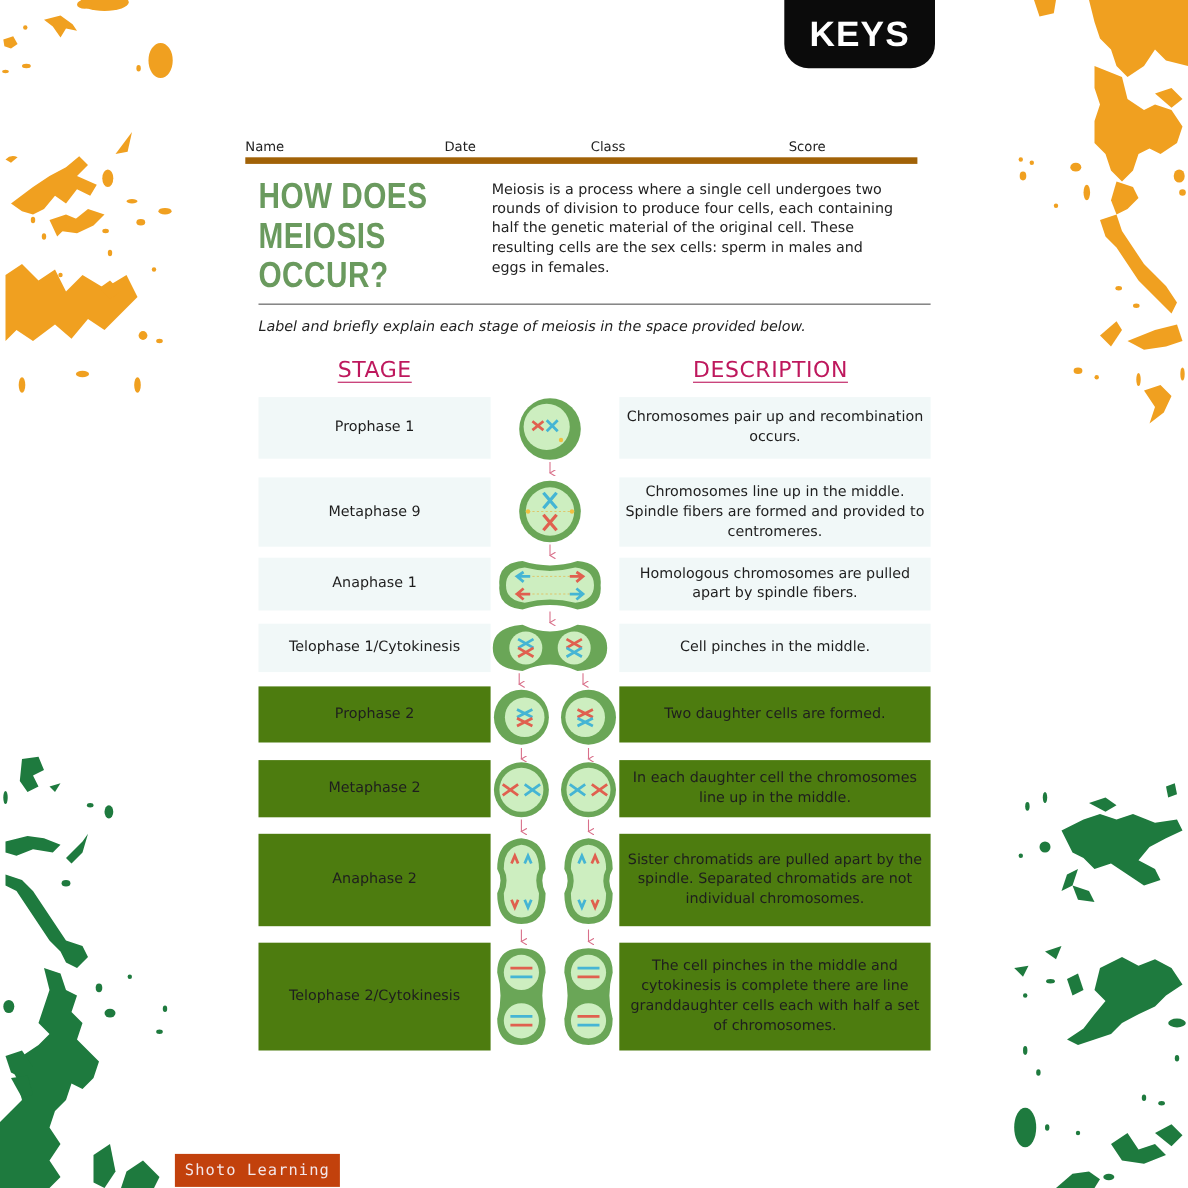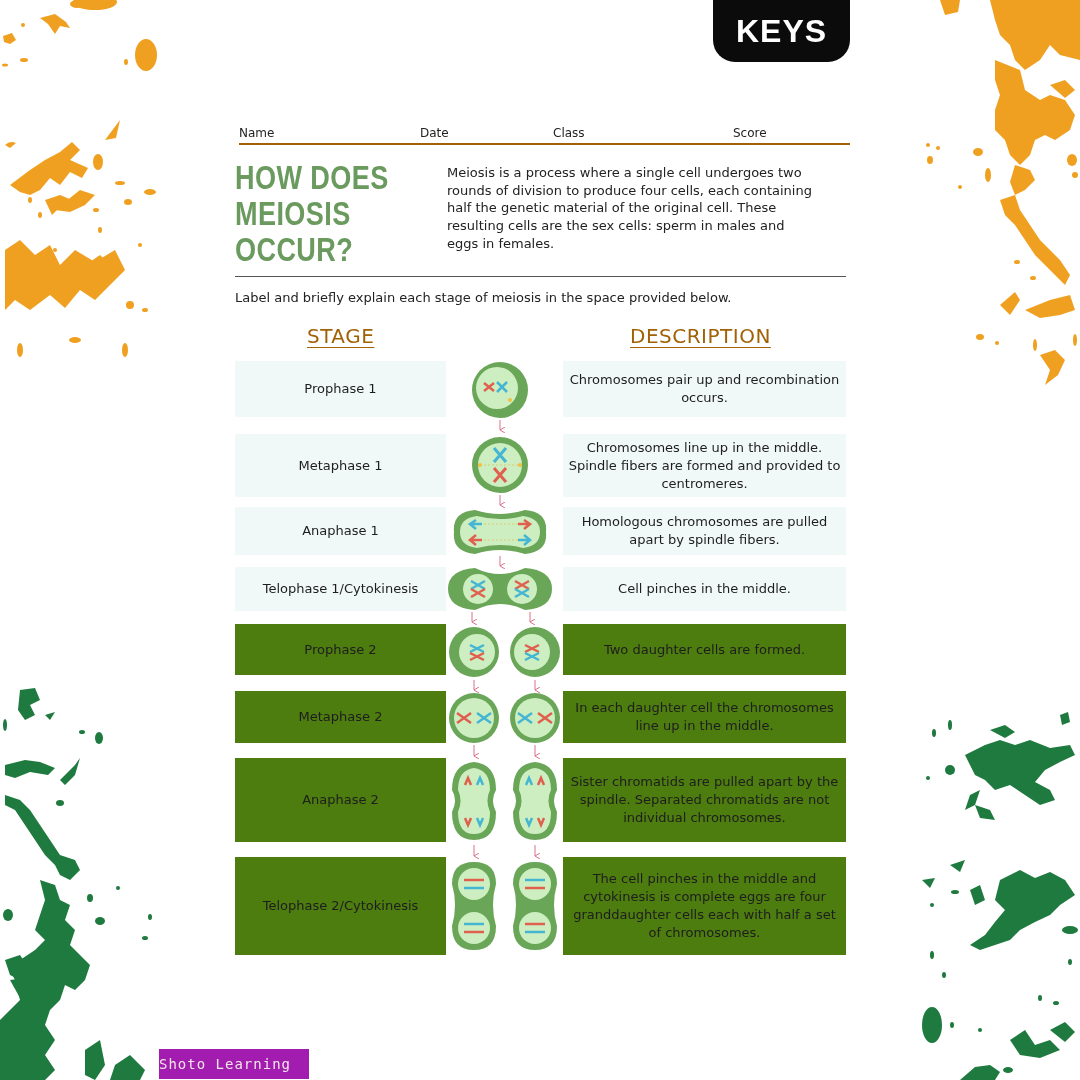--- a/index.html
+++ b/index.html
@@ -14,62 +14,62 @@
     position: absolute; left: 713px; top: -20px; width: 137px; height: 82px;
     background: #0b0b0b; border-radius: 0 0 22px 22px;
     display: flex; align-items: flex-end; justify-content: center;
     padding-bottom: 12px; box-sizing: border-box;
   }
   .keys-tab span {
     color: #fff; font-family: "Liberation Sans", sans-serif; font-weight: 700;
     font-size: 32px; letter-spacing: 1px;
   }
   .meta-row {
-    position: absolute; left: 239px; top: 125px; width: 611px; height: 18px;
-    border-bottom: 2px solid #a16207;
+    position: absolute; left: 223px; top: 125px; width: 611px; height: 18px;
+    border-bottom: 6px solid #a16207;
     font-size: 12px; color: #222;
   }
   .meta-row span { position: absolute; top: 1px; }
   .title {
     position: absolute; left: 235px; top: 160px; width: 200px;
     font-family: "Liberation Sans", sans-serif; font-weight: 700;
     color: #6a9a5e; font-size: 33px; line-height: 36px;
     transform: scaleX(0.82); transform-origin: left top; letter-spacing: 0.5px;
   }
   .title div { white-space: nowrap; }
   .intro {
     position: absolute; left: 447px; top: 164px; width: 370px;
     font-size: 13px; line-height: 17.7px; color: #222;
   }
   .divider {
     position: absolute; left: 235px; top: 276px; width: 611px; height: 0;
     border-top: 1.5px solid #555;
   }
   .instructions {
     position: absolute; left: 235px; top: 290px; width: 620px;
-    font-size: 13px; color: #222;
+    font-size: 13px; color: #222; font-style: italic;
   }
   .col-head {
-    position: absolute; top: 324px; font-size: 20px; color: #a16207;
+    position: absolute; top: 324px; font-size: 20px; color: #be185d;
     text-decoration: underline; text-underline-offset: 4px; text-decoration-thickness: 1px;
     letter-spacing: 0.5px;
   }
   .cell {
     position: absolute; display: flex; align-items: center; justify-content: center;
     text-align: center; font-size: 13px; line-height: 18px; color: #1e1e1e;
     box-sizing: border-box; padding: 0 4px;
   }
   .cell.blue { background: #f1f8f8; }
   .cell.green { background: #4d7c0f; }
   .stage { left: 235px; width: 211px; }
   .desc { left: 563px; width: 283px; }
   .diagram { position: absolute; left: 440px; top: 355px; width: 125px; height: 610px; }
   .footer-badge {
     position: absolute; left: 159px; top: 1049px; width: 150px; height: 30px;
-    background: #a21caf; display: flex; align-items: center; 
+    background: #c2410c; display: flex; align-items: center; justify-content: center;
   }
   .footer-badge span {
     color: #f3e6e9; font-family: "DejaVu Sans Mono", "Liberation Mono", monospace;
     font-size: 14px; letter-spacing: 1px;
   }
 </style>
 </head>
 <body>
 
 <svg class="splatter" style="left:0;top:0" width="170" height="370" viewBox="0 0 170 370">
@@ -214,36 +214,36 @@
 <div class="intro">Meiosis is a process where a single cell undergoes two rounds of division to produce four cells, each containing half the genetic material of the original cell. These resulting cells are the sex cells: sperm in males and eggs in females.</div>
 
 <div class="divider"></div>
 
 <div class="instructions">Label and briefly explain each stage of meiosis in the space provided below.</div>
 
 <div class="col-head" style="left:307px">STAGE</div>
 <div class="col-head" style="left:630px">DESCRIPTION</div>
 
 <div class="cell stage blue" style="top:361px;height:56px">Prophase 1</div>
-<div class="cell stage blue" style="top:434px;height:63px">Metaphase 1</div>
+<div class="cell stage blue" style="top:434px;height:63px">Metaphase 9</div>
 <div class="cell stage blue" style="top:507px;height:48px">Anaphase 1</div>
 <div class="cell stage blue" style="top:567px;height:44px">Telophase 1/Cytokinesis</div>
 <div class="cell stage green" style="top:624px;height:51px">Prophase 2</div>
 <div class="cell stage green" style="top:691px;height:52px">Metaphase 2</div>
 <div class="cell stage green" style="top:758px;height:84px">Anaphase 2</div>
 <div class="cell stage green" style="top:857px;height:98px">Telophase 2/Cytokinesis</div>
 
 <div class="cell desc blue" style="top:361px;height:56px">Chromosomes pair up and recombination occurs.</div>
 <div class="cell desc blue" style="top:434px;height:63px">Chromosomes line up in the middle. Spindle fibers are formed and provided to centromeres.</div>
 <div class="cell desc blue" style="top:507px;height:48px">Homologous chromosomes are pulled apart by spindle fibers.</div>
 <div class="cell desc blue" style="top:567px;height:44px">Cell pinches in the middle.</div>
 <div class="cell desc green" style="top:624px;height:51px">Two daughter cells are formed.</div>
 <div class="cell desc green" style="top:691px;height:52px">In each daughter cell the chromosomes line up in the middle.</div>
 <div class="cell desc green" style="top:758px;height:84px">Sister chromatids are pulled apart by the spindle. Separated chromatids are not individual chromosomes.</div>
-<div class="cell desc green" style="top:857px;height:98px">The cell pinches in the middle and cytokinesis is complete eggs are four granddaughter cells each with half a set of chromosomes.</div>
+<div class="cell desc green" style="top:857px;height:98px">The cell pinches in the middle and cytokinesis is complete there are line granddaughter cells each with half a set of chromosomes.</div>
 
 <svg class="diagram" viewBox="440 355 125 610" width="125" height="610">
   <defs>
     <marker id="ah" markerWidth="6" markerHeight="6" refX="3" refY="5" orient="auto">
       <path d="M0 0 L3 5 L6 0" fill="none" stroke="#d9708a" stroke-width="1"></path>
     </marker>
   </defs>
 
   <g>
     <circle cx="500" cy="390" r="28" fill="#6aa657"></circle>

